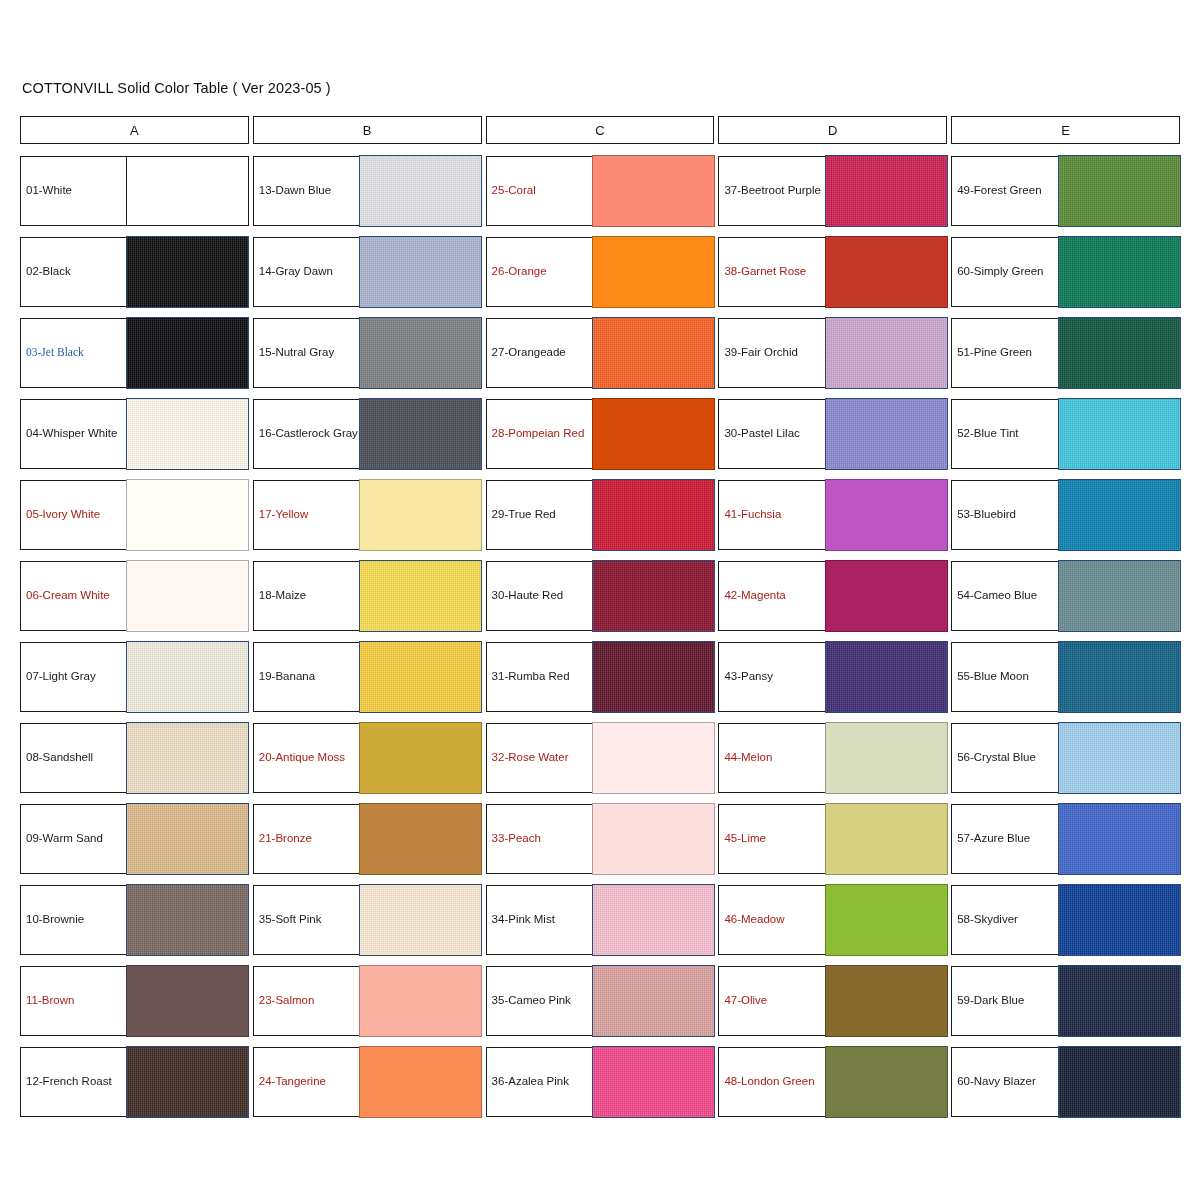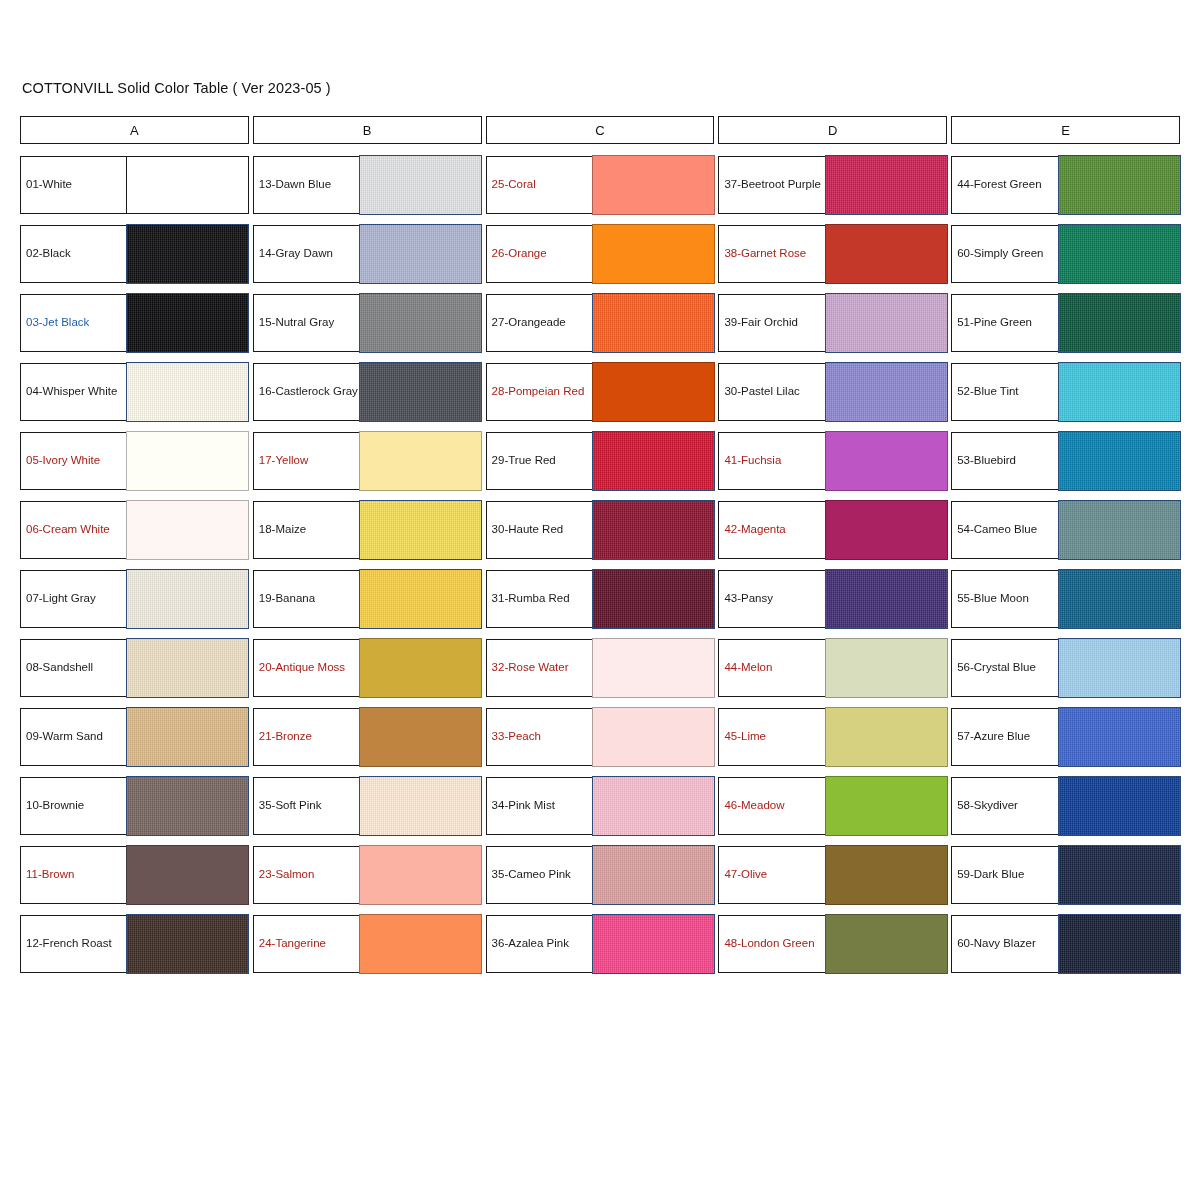--- a/index.html
+++ b/index.html
@@ -60,21 +60,21 @@
     align-items: center;
     justify-content: center;
     font-size: 13px;
     color: #111111;
     background: #ffffff;
     margin-bottom: 12px;
   }
 
   
   .swatch-row {
-    height: 58px;
+    height: 70px;
     border: 1.6px solid #1a1a1a;
     box-sizing: border-box;
     display: flex;
     align-items: stretch;
     background: #ffffff;
     margin-bottom: 11px;
   }
   .swatch-row:last-child { margin-bottom: 0; }
 
   .sw-label {
@@ -83,21 +83,21 @@
     align-items: center;
     padding-left: 5px;
     box-sizing: border-box;
     font-size: 11.5px;
     line-height: 1.15;
     color: #1a1a1a;
     white-space: nowrap;
     overflow: hidden;
   }
   .sw-label.t-red  { color: #a82119; }
-  .sw-label.t-blue { color: #1f5fae; }
+  .sw-label.t-blue { color: #1f5fae; font-family: Liberation Serif, serif; }
 
   .sw-chip {
     flex: 1 1 auto;
     position: relative;
     box-sizing: border-box;
     border: 1px solid #2b4a78;
     margin: -1.6px -1.6px -1.6px 0;
   }
   
   .sw-chip.plain {
@@ -330,21 +330,21 @@
           <div class="sw-chip plain" style="background-color: rgb(134, 105, 45);"></div>
         </div>
         <div class="swatch-row">
           <div class="sw-label t-red">48-London Green</div>
           <div class="sw-chip plain" style="background-color: rgb(117, 124, 68);"></div>
         </div>
       </div>
       <div class="col">
         <div class="col-head">E</div>
         <div class="swatch-row">
-          <div class="sw-label">44-Forest Green</div>
+          <div class="sw-label">49-Forest Green</div>
           <div class="sw-chip tex" style="background-color: rgb(85, 138, 51);"></div>
         </div>
         <div class="swatch-row">
           <div class="sw-label">60-Simply Green</div>
           <div class="sw-chip tex" style="background-color: rgb(6, 122, 82);"></div>
         </div>
         <div class="swatch-row">
           <div class="sw-label">51-Pine Green</div>
           <div class="sw-chip tex" style="background-color: rgb(13, 84, 60);"></div>
         </div>

